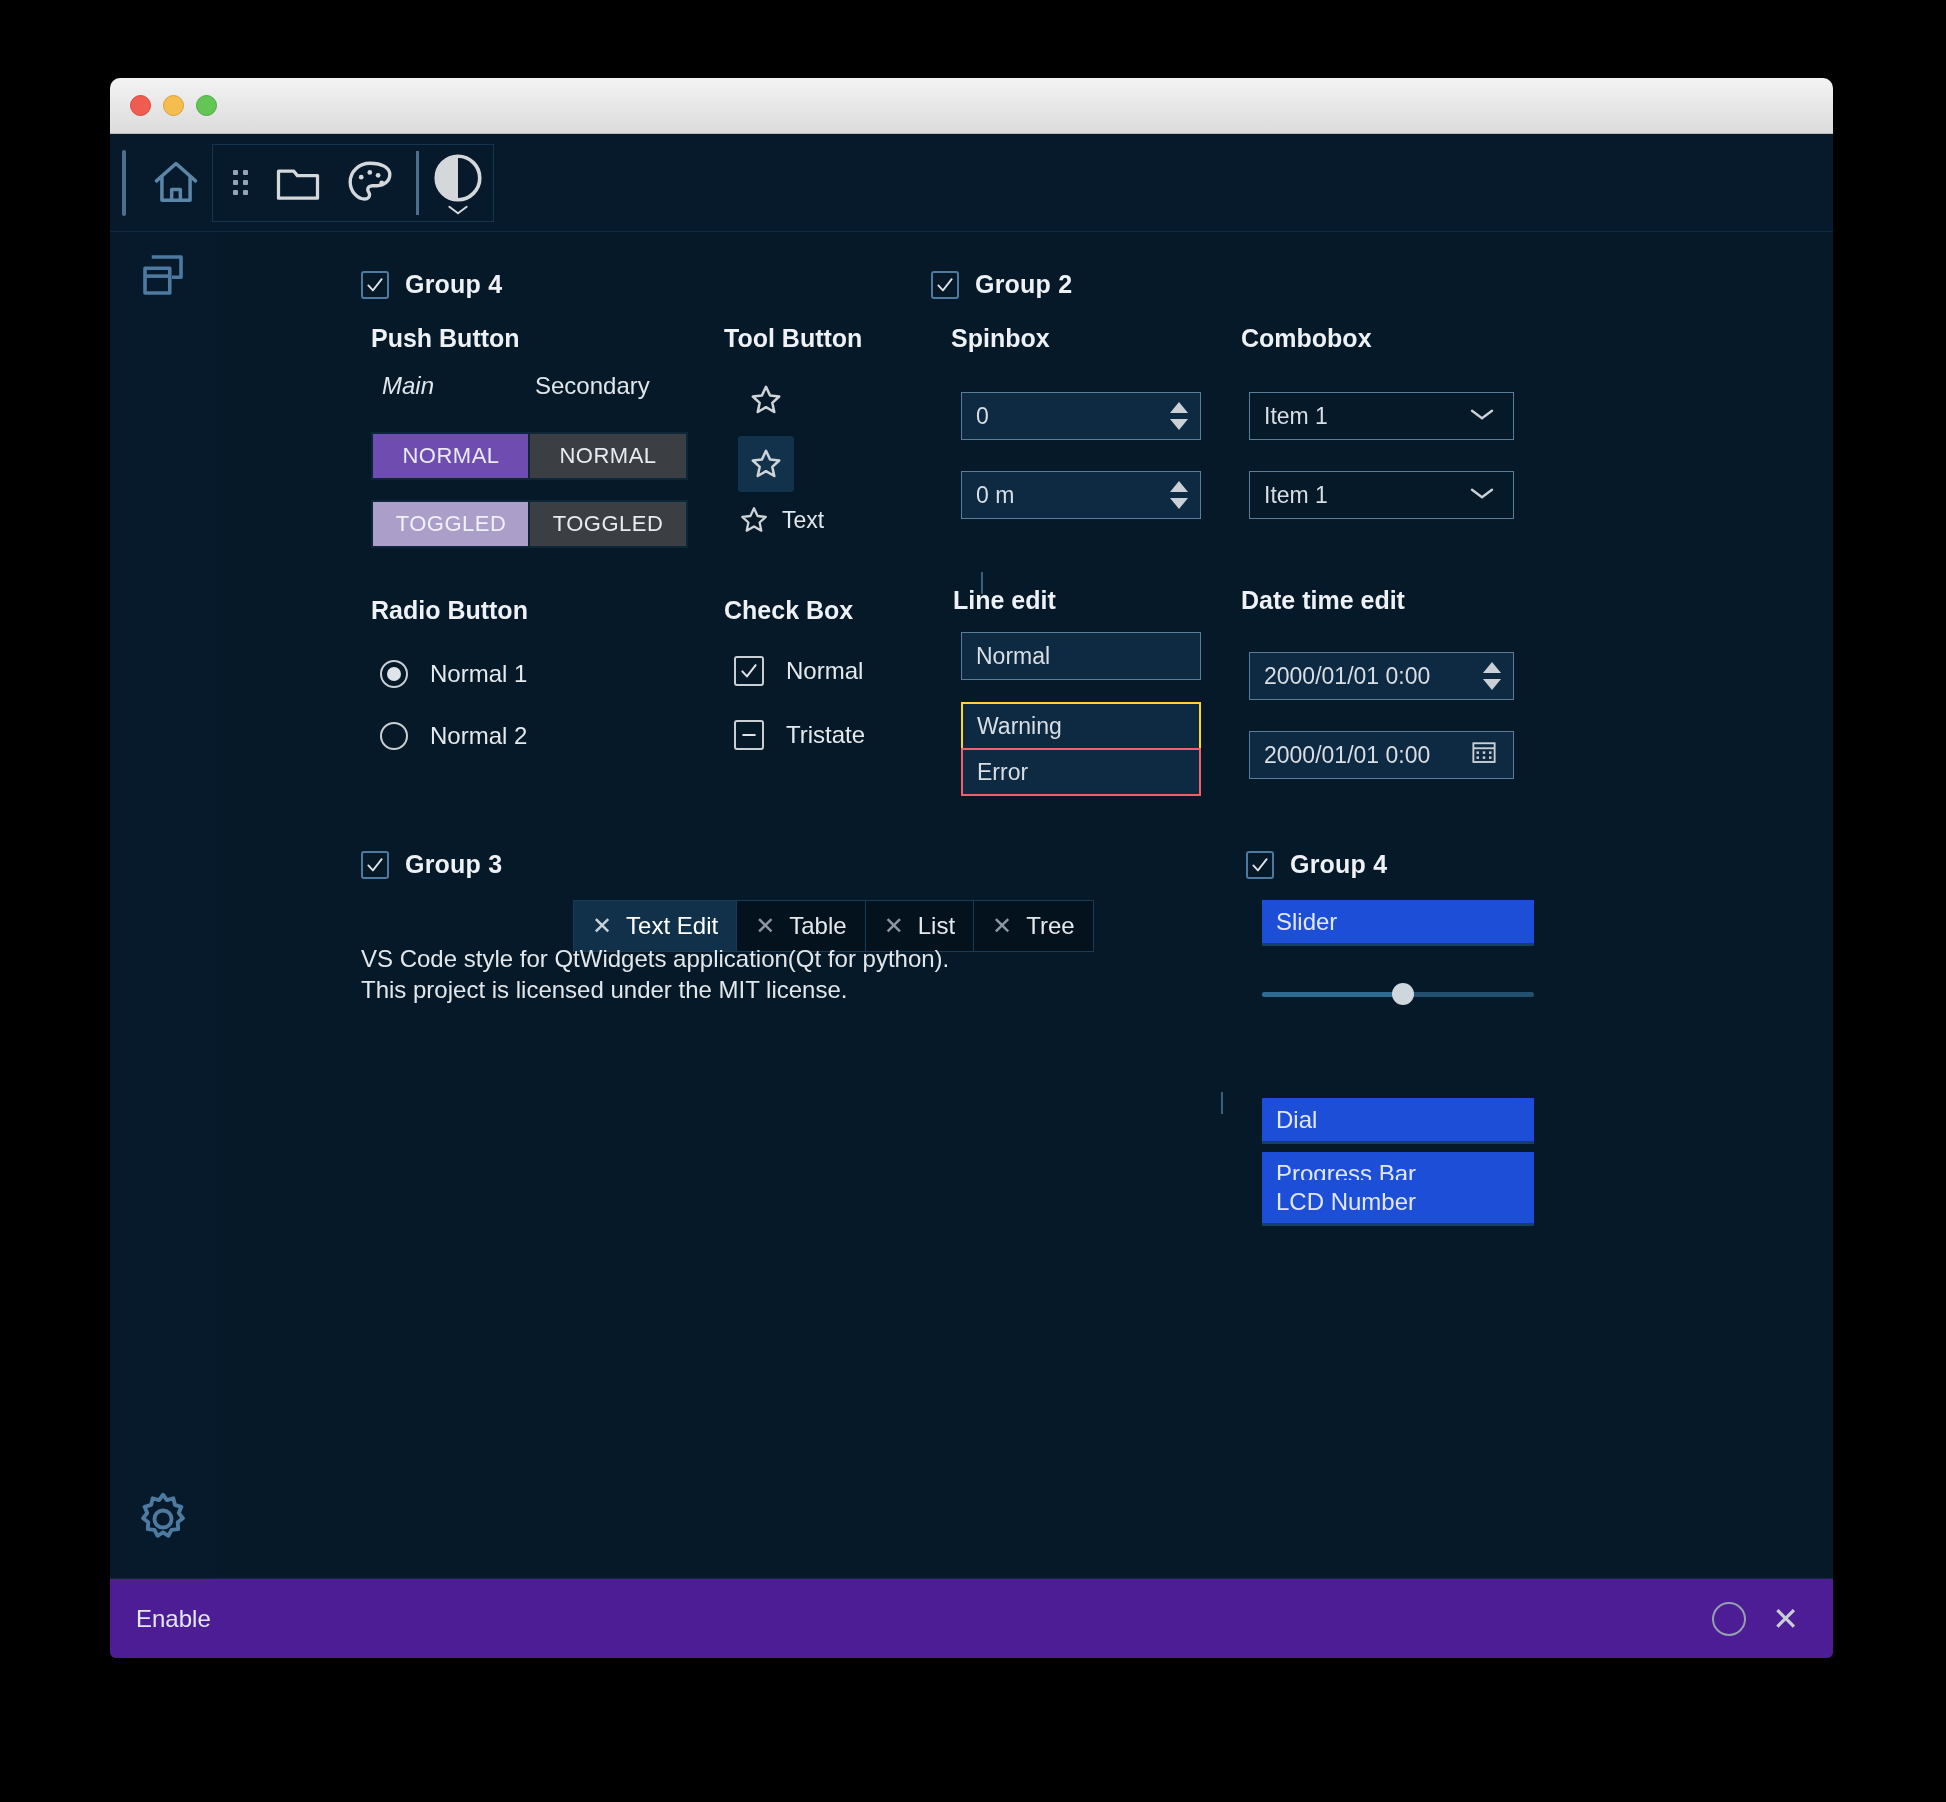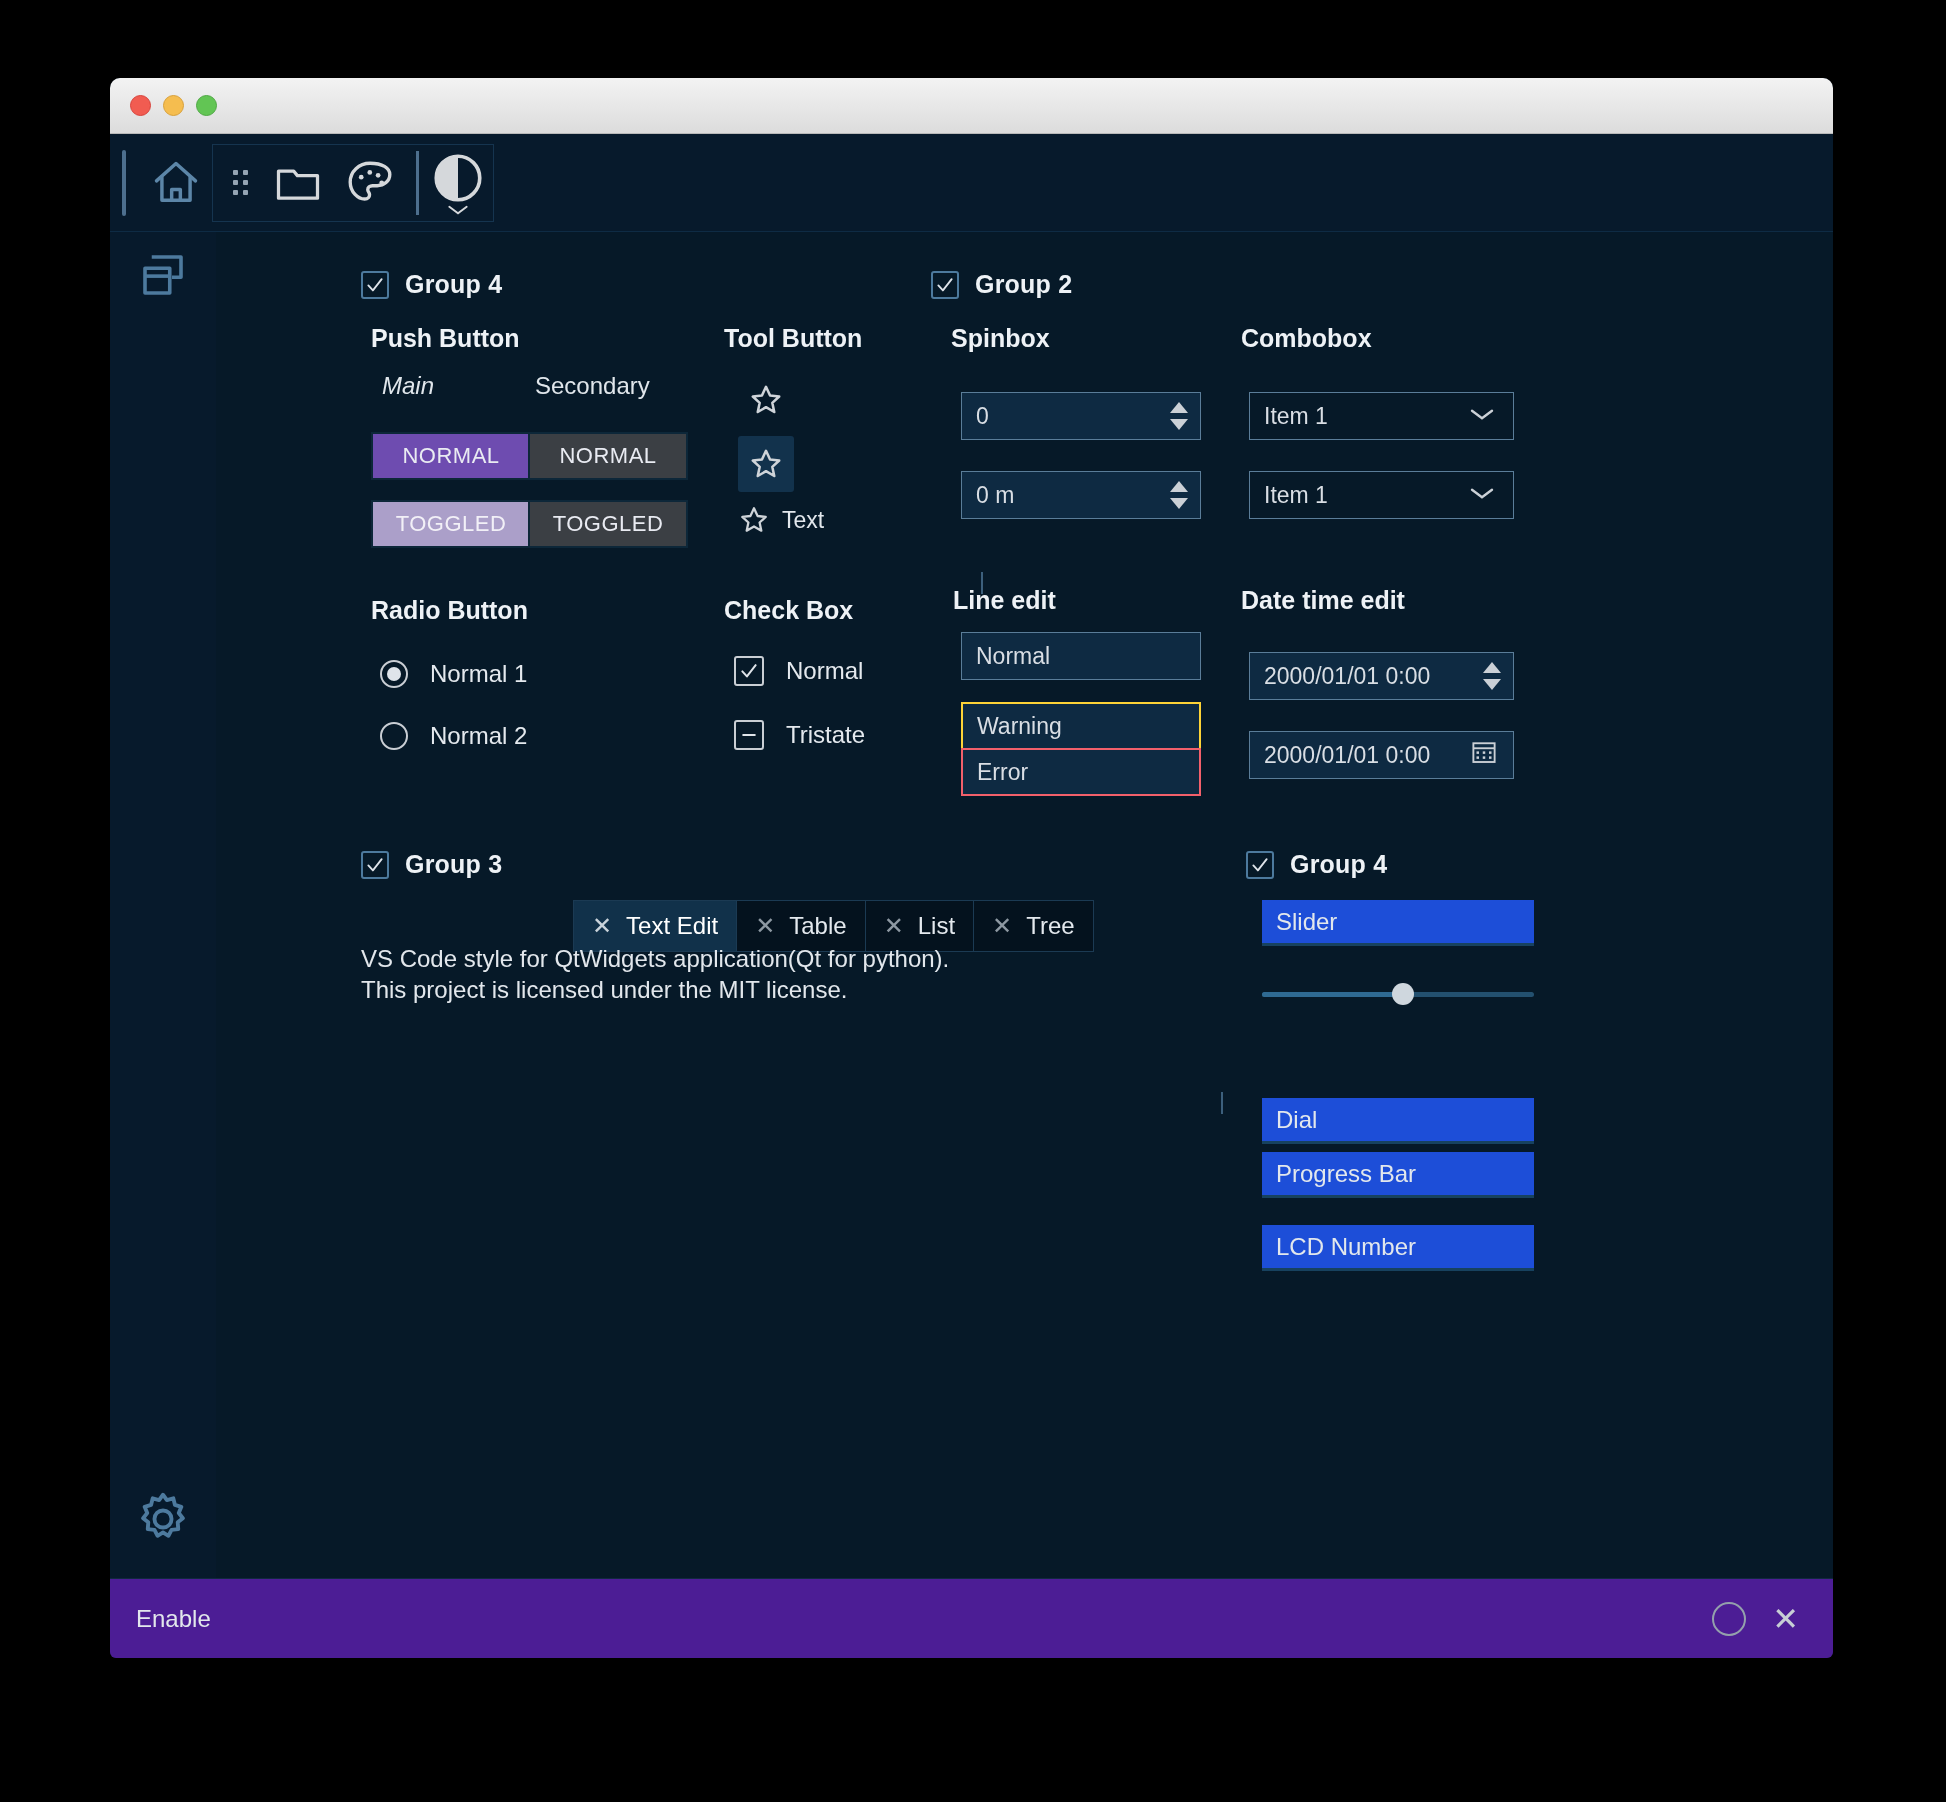--- a/index.html
+++ b/index.html
@@ -459,21 +459,21 @@
       <div class="slider-fill" style="width:52%"></div>
       <div class="slider-knob" style="left:calc(52% - 11px)"></div>
     </div>
 
     <div class="g4-item" style="position:absolute; left:1046px; top:866px;">
       <span>Dial</span>
     </div>
     <div class="g4-item" style="position:absolute; left:1046px; top:920px;">
       <span>Progress Bar</span>
     </div>
-    <div class="g4-item" style="position:absolute; left:1046px; top:993px;">
+    <div class="g4-item" style="position:absolute; left:1046px; top:948px;">
       <span>LCD Number</span>
     </div>
 
   </div>
 
   <div id="statusbar">
     <span id="status-text">Enable</span>
     <span class="sb-right">
       <span class="sb-circle"></span>
       <span class="sb-x">✕</span>

